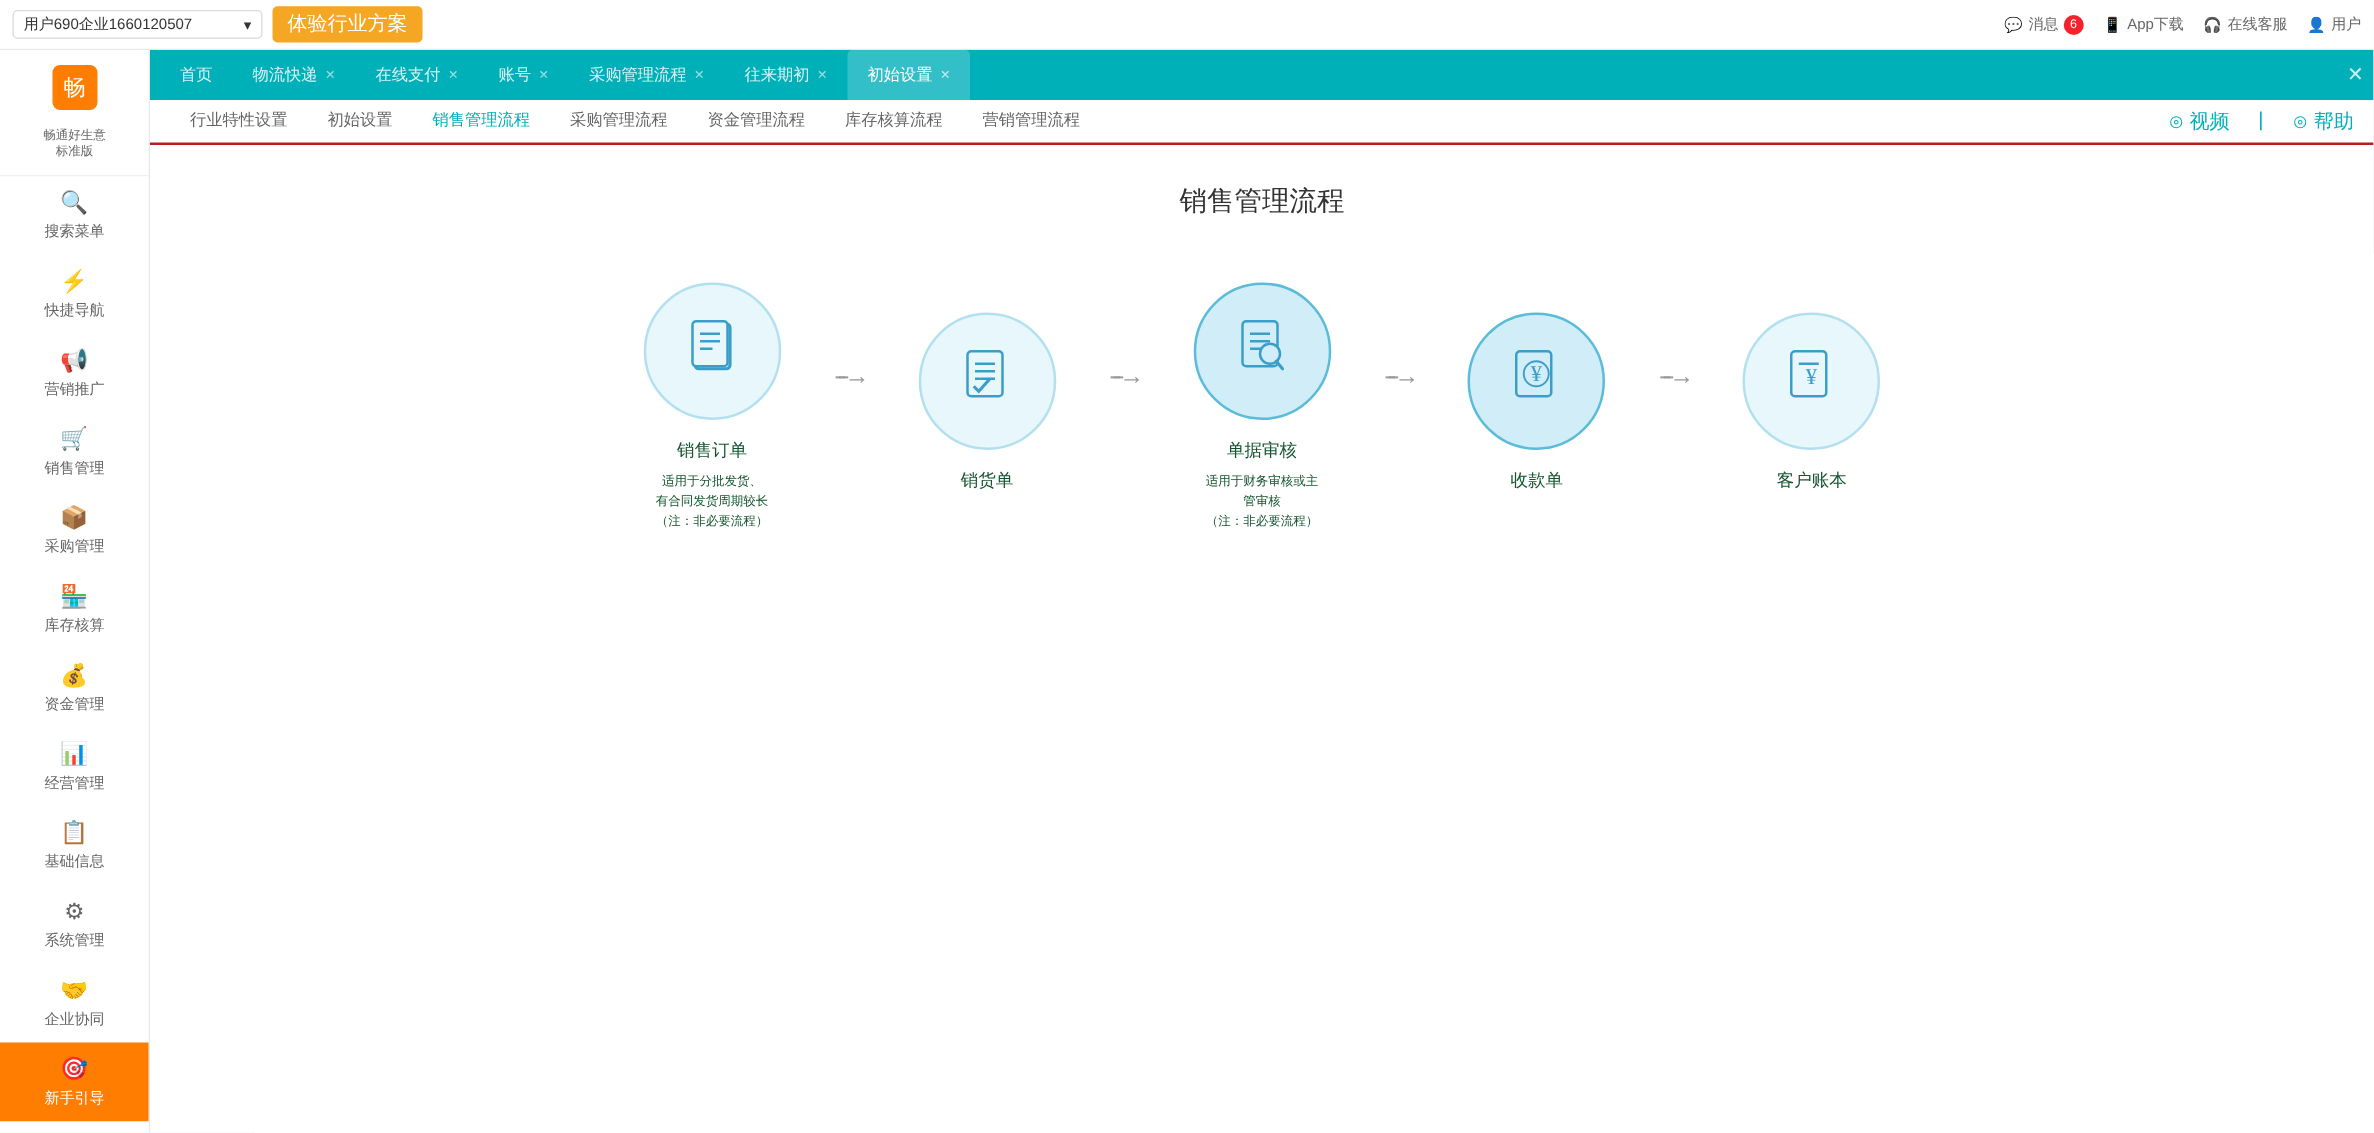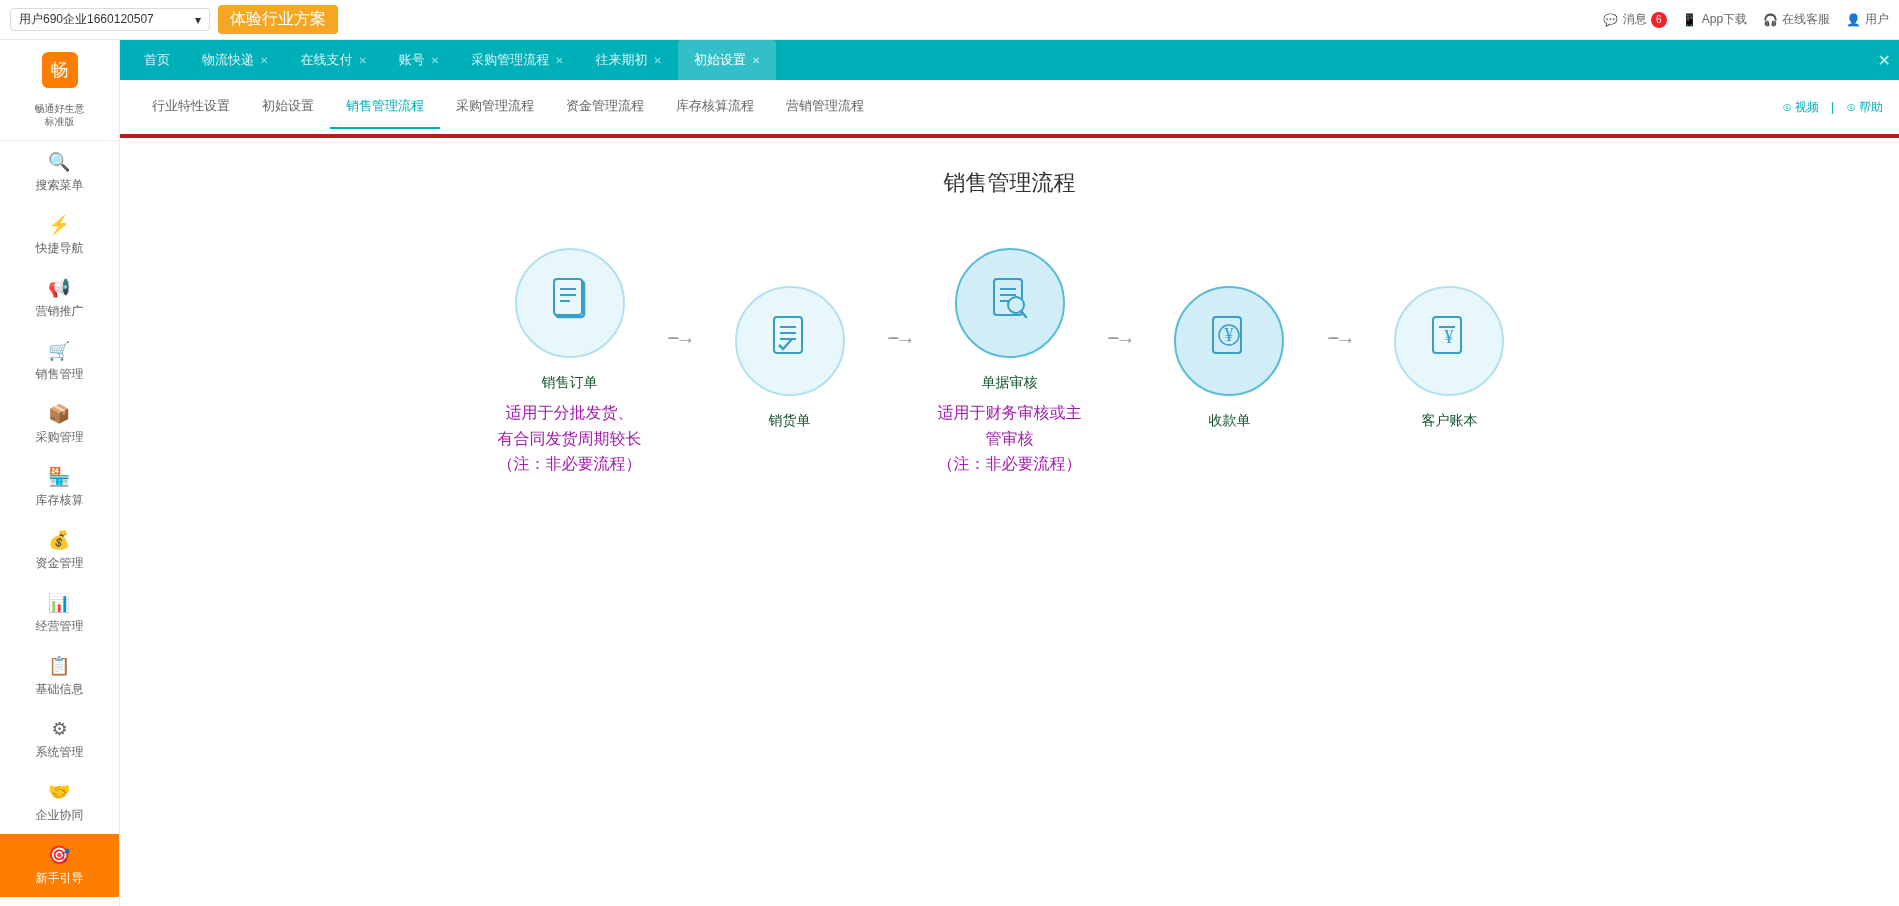--- a/index.html
+++ b/index.html
@@ -31,39 +31,39 @@
     .content-area { flex: 1; display: flex; flex-direction: column; overflow: hidden; }
 
     
     .nav-tabs { background: #00b0b9; display: flex; align-items: center; height: 40px; padding: 0 8px; }
     .nav-tab { color: rgba(255,255,255,0.85); padding: 0 16px; height: 40px; display: flex; align-items: center; gap: 4px; cursor: pointer; font-size: 13px; }
     .nav-tab.active { background: rgba(255,255,255,0.2); color: #fff; border-radius: 4px 4px 0 0; }
     .nav-tab .close-x { font-size: 10px; opacity: 0.7; margin-left: 2px; }
     .nav-tabs-close { margin-left: auto; color: rgba(255,255,255,0.8); cursor: pointer; font-size: 16px; }
 
     
-    .sub-nav { background: #fff; border-bottom: 4px solid #b91c1c; display: flex; align-items: center; padding: 0 16px; height: 58px; }
+    .sub-nav { background: #fff; border-bottom: 2px solid #b91c1c; display: flex; align-items: center; padding: 0 16px; height: 36px; }
     .sub-nav-item { padding: 0 16px; height: 44px; display: flex; align-items: center; cursor: pointer; font-size: 13px; color: #666; border-bottom: 2px solid transparent; }
     .sub-nav-item.active { color: #00b0b9; border-bottom: 2px solid #00b0b9; }
-    .sub-nav-right { margin-left: auto; display: flex; align-items: center; gap: 12px; color: #00b0b9; font-size: 12px; cursor: pointer; }
+    .sub-nav-right { margin-left: auto; display: flex; align-items: center; gap: 23px; color: #00b0b9; font-size: 16px; cursor: pointer; }
 
     
     .page-content { flex: 1; background: #fff; overflow-y: auto; padding: 30px; }
 
     
     .flow-title { text-align: center; font-size: 22px; color: #333; margin-bottom: 50px; font-weight: normal; }
 
     
     .flow-diagram { display: flex; align-items: center; justify-content: center; gap: 0; margin-top: 20px; }
     .flow-step { display: flex; flex-direction: column; align-items: center; width: 180px; }
     .flow-circle { width: 110px; height: 110px; border-radius: 50%; border: 2px solid #b3e0f0; background: #e8f7fc; display: flex; align-items: center; justify-content: center; margin-bottom: 16px; }
     .flow-circle.highlighted { border: 2px solid #5bbcd9; background: #d0edf8; }
     .flow-circle-icon { font-size: 36px; color: #3a9ec9; }
     .flow-step-title { font-size: 14px; color: #14532d; margin-bottom: 8px; text-align: center; }
-    .flow-step-desc { font-size: 16px; color: #a21caf; text-align: center; line-height: 1.6; }
+    .flow-step-desc { font-size: 10px; color: #14532d; text-align: center; line-height: 1.6; }
     .flow-arrow { color: #999; font-size: 20px; margin: 0 8px; padding-bottom: 50px; letter-spacing: -4px; }
   </style>
 </head>
 <body>
 
 <div class="top-bar">
   <div class="top-bar-left">
     <div class="user-selector">
       <span>用户690企业1660120507</span>
       <span>▾</span>

